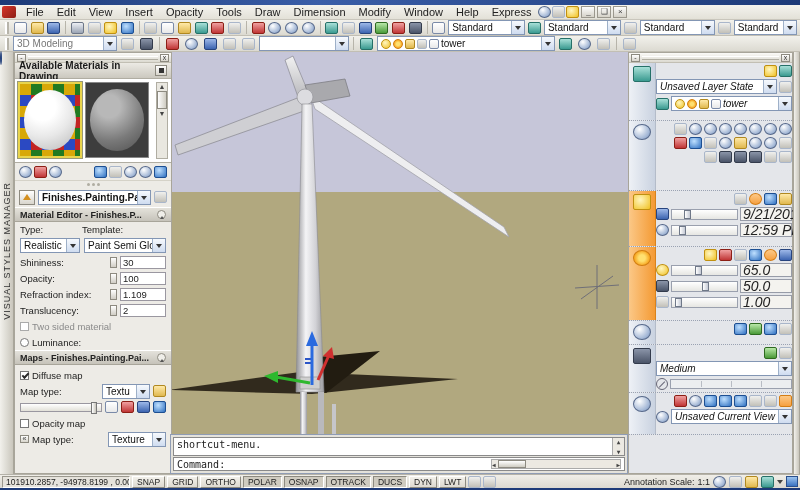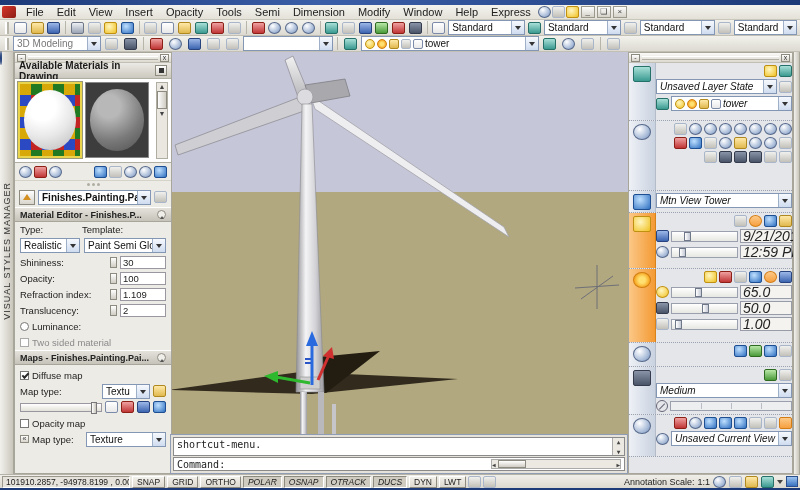--- a/index.html
+++ b/index.html
@@ -174,41 +174,41 @@
 
   
   .statusbar { position:absolute; left:0; top:474px; width:800px; height:14px;
     background:linear-gradient(#f0eee8,#dcd9d0); border-top:1px solid #b5b2a8;
     display:flex; align-items:center; padding:0 2px; gap:2px; font-size:9px; }
   .coords { width:128px; height:12px; border:1px solid; border-color:#9a978d #fff #fff #9a978d;
     background:#e6e3dc; display:flex; align-items:center; padding:0 3px; font-size:8.5px; color:#222;
     white-space:nowrap; overflow:hidden; }
   .sbtn { height:12px; padding:0 4px; display:flex; align-items:center; font-size:8.5px; color:#222;
     border:1px solid; border-color:#fff #8d8a80 #8d8a80 #fff; background:linear-gradient(#f2f0ea,#ddd9d0); }
-  .sbtn.pressed { border-color:#8d8a80 #fff #fff #8d8a80; background:#cfcbc0;font-style:italic; }
+  .sbtn.pressed { border-color:#8d8a80 #fff #fff #8d8a80; background:#cfcbc0; }
   .anno { margin-left:auto; display:flex; align-items:center; gap:3px; color:#222; }
   .blueicon { width:12px; height:11px; background:linear-gradient(#9cc4f0,#3a72c0); border:1px solid #2a4f8c; }
   .lockic { width:13px; height:12px; background:linear-gradient(#ffe9a8,#e0b84e); border:1px solid #b08820; border-radius:2px; }
   .drop { border:3px solid transparent; border-top:4px solid #444; margin-top:3px; }
   .bottomstrip { position:absolute; left:0; top:488px; width:800px; height:2px; background:#1d3a78; }
 </style>
 </head>
 <body>
 
 <div class="titlestrip"></div>
 
 <div class="menubar">
   <span class="appicon"></span>
   <span class="menu">File</span>
   <span class="menu">Edit</span>
   <span class="menu">View</span>
   <span class="menu">Insert</span>
   <span class="menu">Opacity</span>
   <span class="menu">Tools</span>
-  <span class="menu">Semi</span>
+  <span class="menu">Draw</span>
   <span class="menu">Dimension</span>
   <span class="menu">Modify</span>
   <span class="menu">Window</span>
   <span class="menu">Help</span>
   <span class="menu">Express</span>
   <span class="ic sphere" style="border-radius:50%"></span>
   <span class="ic gray"></span>
   <span class="ic yellow"></span>
   <span class="winbtn">_</span>
   <span class="winbtn">❏</span>
@@ -316,21 +316,21 @@
       <span class="ic gray"></span>
     </span>
   <span class="combo" style="width:70px">
       <span>Standard</span>
       <b class="arr"></b>
     </span>
 </div>
 
 <div class="tb tb3">
   <span class="grip"></span>
-  <span class="combo" style="width:88px; color:#777">
+  <span class="combo" style="width:104px; color:#777">
       <span>3D Modeling</span>
       <b class="arr"></b>
     </span>
   <span class="tbtn">
       <span class="ic gray"></span>
     </span>
   <span class="tbtn">
       <span class="ic dark"></span>
     </span>
   <span class="sep"></span>
@@ -467,27 +467,27 @@
     <div class="erow">
       <span class="elbl">Refraction index:</span>
       <span class="spin"></span>
       <span class="ebox">1.109</span>
     </div>
     <div class="erow">
       <span class="elbl">Translucency:</span>
       <span class="spin"></span>
       <span class="ebox">2</span>
     </div>
-    <div class="erow">
-      <span class="radio"></span>
-      <span class="elbl">Luminance:</span>
-    </div>
     <div class="erow dim">
       <span class="chk dis"></span>
       <span class="elbl">Two sided material</span>
+    </div>
+    <div class="erow">
+      <span class="radio"></span>
+      <span class="elbl">Luminance:</span>
     </div>
   </div>
   <div class="sect-hdr">
     <b>Maps - Finishes.Painting.Pai...</b>
     <span class="chev"></span>
   </div>
   <div class="ebody">
     <div class="erow">
       <span class="chk on"></span>
       <span class="elbl">Diffuse map</span>
@@ -509,21 +509,21 @@
       <span class="ic save"></span>
       <span class="ic globe"></span>
     </div>
     <div class="erow">
       <span class="chk"></span>
       <span class="elbl">Opacity map</span>
     </div>
     <div class="erow">
       <span class="tinybtn">«</span>
       <span class="elbl">Map type:</span>
-      <span class="combo" style="width:80px">
+      <span class="combo" style="width:58px">
           <span>Texture</span>
           <b class="arr"></b>
         </span>
     </div>
   </div>
 </div>
 
 <div class="viewport">
   <svg width="456" height="382" viewBox="0 0 456 382">
     <defs>
@@ -642,33 +642,20 @@
         <span class="ic gray"></span>
         <span class="ic dark"></span>
         <span class="ic dark"></span>
         <span class="ic dark"></span>
         <span class="ic gray"></span>
         <span class="ic gray"></span>
       </div>
     </div>
   </div>
 
-  <div class="dpanel" style="height:22px">
-    <div class="dcol">
-        <span class="ic globe big"></span>
-      </div>
-    <div class="dbody">
-      <div class="drow">
-        <span class="combo" style="flex:1">
-            <span>Mtn View Tower</span>
-            <b class="arr"></b>
-          </span>
-      </div>
-    </div>
-  </div>
 
   <div class="dpanel" style="height:56px">
     <div class="dcol orange">
         <span class="ic yellow big"></span>
       </div>
     <div class="dbody">
       <div class="drow right">
         <span class="ic gray"></span>
         <span class="ic sun on"></span>
         <span class="ic globe"></span>

